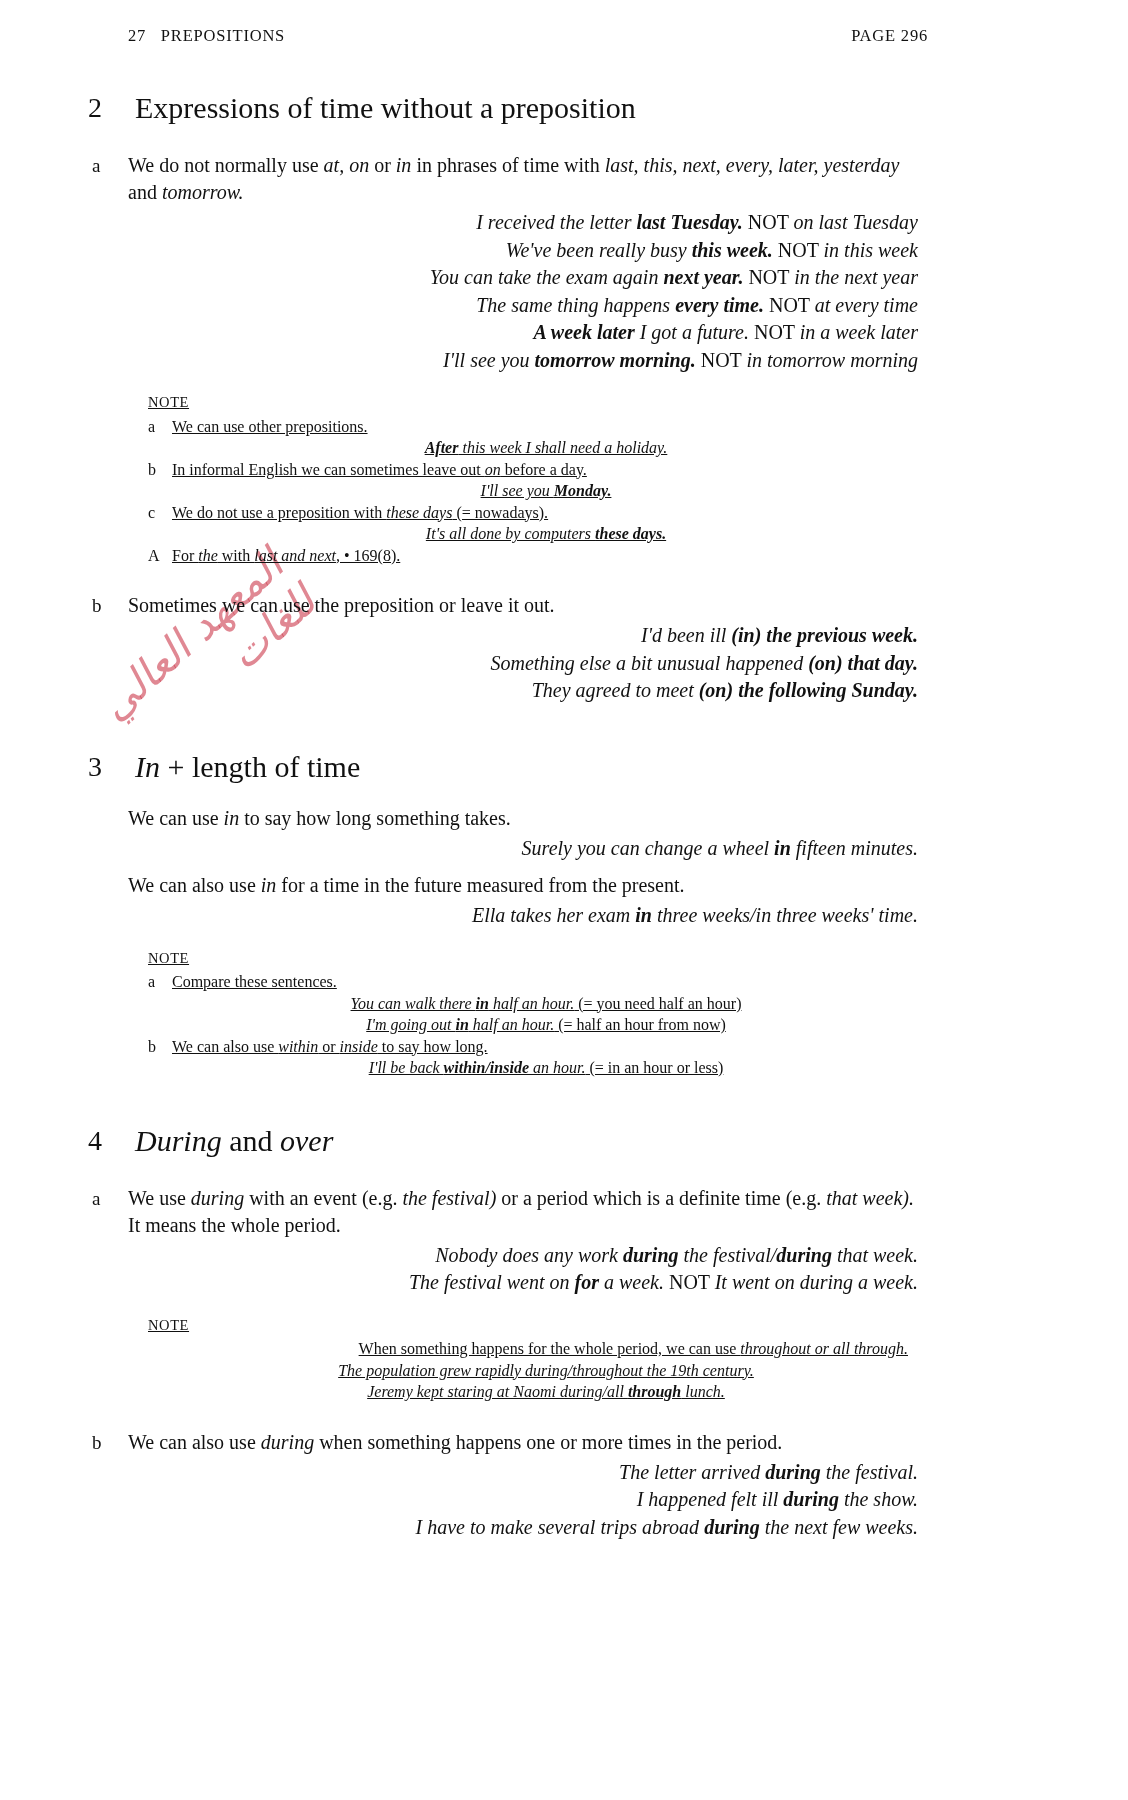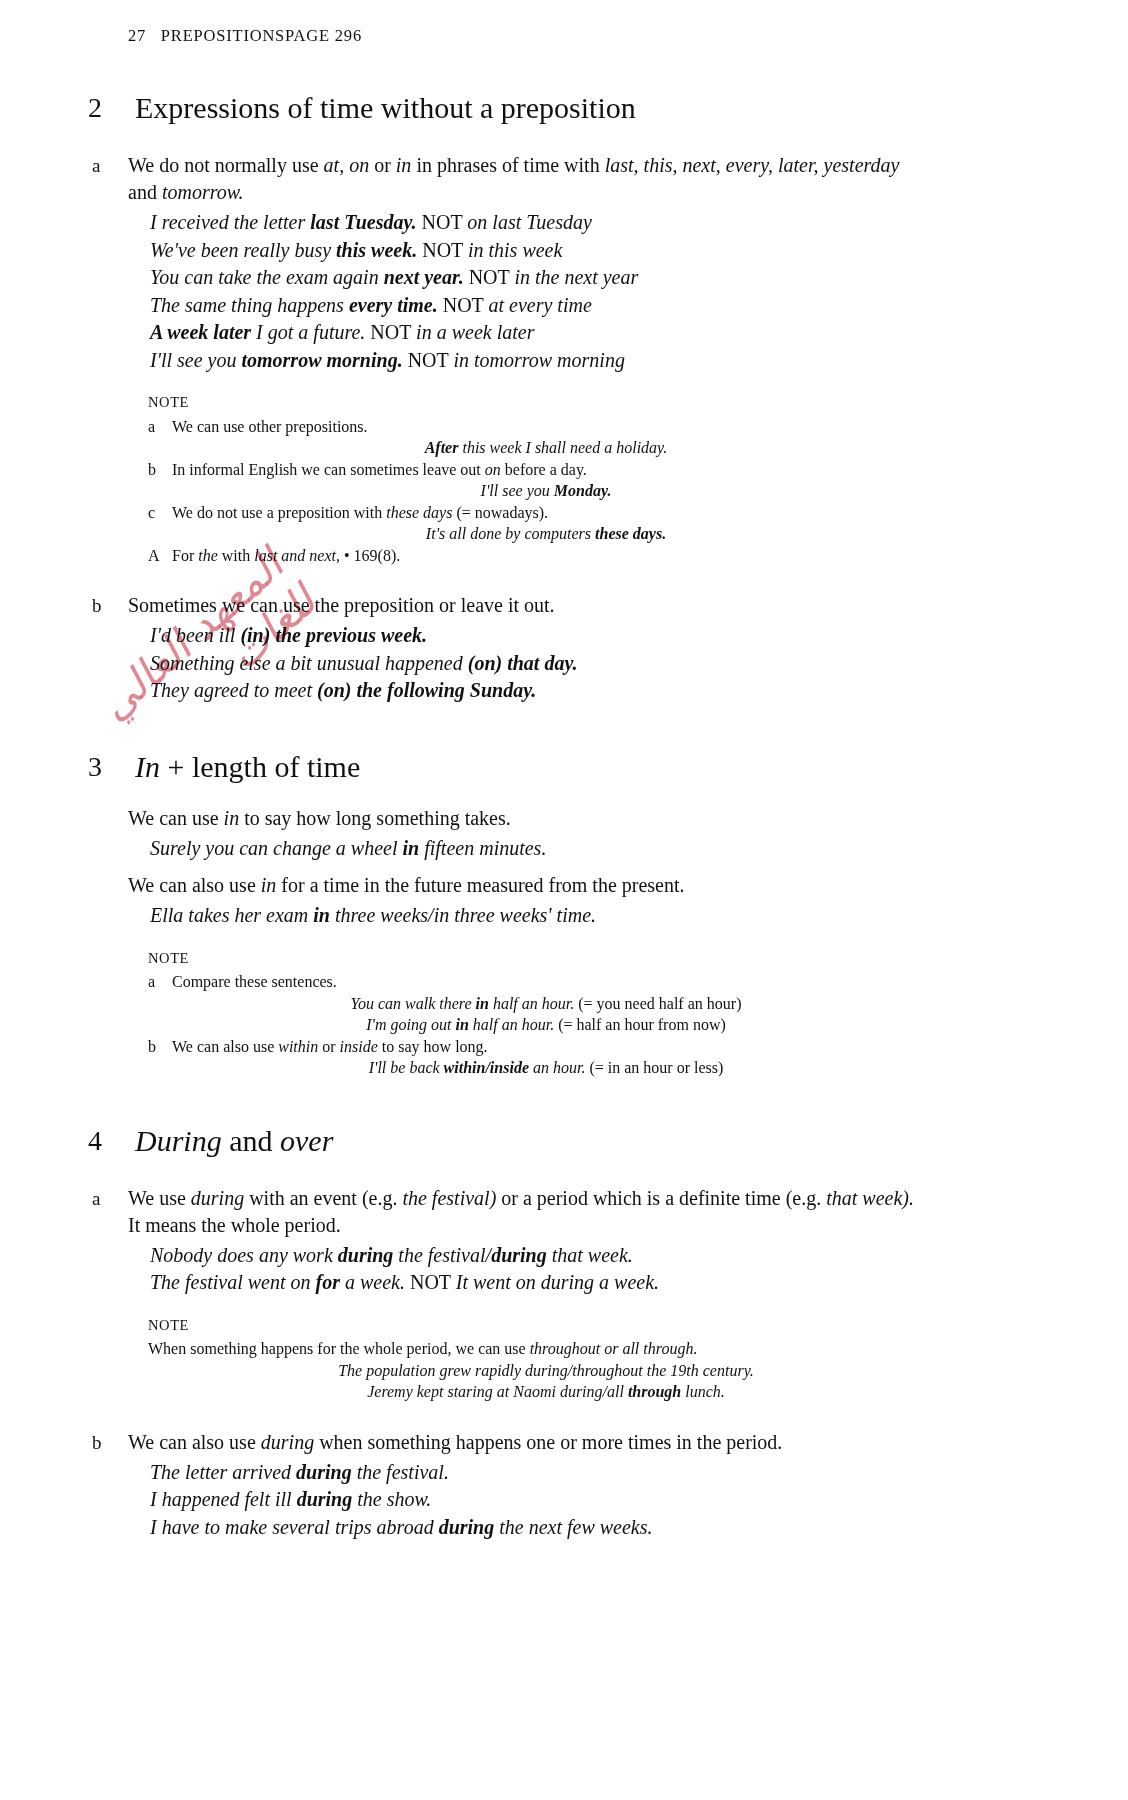--- a/index.html
+++ b/index.html
@@ -4,44 +4,44 @@
 <style>
   html,body { margin:0; padding:0; background:#888; }
   .page {
     position:relative; width:1128px; height:1800px; margin:0 auto;
     background:#ffffff; overflow:hidden;
     font-family:"Liberation Serif","DejaVu Serif",serif;
     color:#111;
   }
   .header {
     position:absolute; top:26px; left:128px; right:200px;
-    display:flex; 
+    display:flex; justify-content:space-between;
     font-size:16.5px; letter-spacing:0.8px; white-space:pre;
   }
   .content {
     position:absolute; top:90px; left:88px; width:832px;
     z-index:2;
   }
   .section-heading { display:flex; margin:44px 0 20px; font-size:30px; line-height:36px; }
   .section-heading:first-child { margin-top:0; }
   .section-number { width:47px; flex:none; font-size:28px; }
   .section-title {}
   .para {
     position:relative; margin:10px 0 3px 40px; width:790px;
     font-size:20px; line-height:27px;
   }
   .para.labeled { margin-top:26px; }
   .plabel { position:absolute; left:-36px; top:0; font-size:19px; }
   .example {
-    margin-left:62px; width:768px; font-size:20px; line-height:27.5px; font-style:italic;
+    margin-left:62px; width:768px; font-size:20px; line-height:27.5px; font-style:italic;text-align:right;
   }
-  .note { margin:18px 0 8px 60px; width:760px; font-size:16px; line-height:21.5px; }
+  .note { margin:18px 0 8px 60px; width:760px; font-size:16px; line-height:21.5px;text-decoration:underline; }
   .note-title { font-size:14.5px; letter-spacing:0.6px; margin-bottom:2px; }
   .note-item { position:relative; padding-left:24px; }
-  .note-item.no-label { padding-left:0; }
+  .note-item.no-label { padding-left:0;text-align:right; }
   .nlabel { position:absolute; left:0; top:0; }
   .note-example { margin-left:36px; font-style:italic;text-align:center; }
   .run-r { font-style:normal; font-weight:normal; }
   .run-i { font-style:italic; font-weight:normal; }
   .run-bi { font-style:italic; font-weight:bold; }
   .watermark {
     position:absolute; left:40px; top:755px; width:340px; z-index:1;
     transform:rotate(-42deg); transform-origin:left center;
     font-size:42px; font-style:italic; color:rgba(198,38,58,0.55);
     direction:rtl; pointer-events:none; font-family:"DejaVu Sans",sans-serif;

